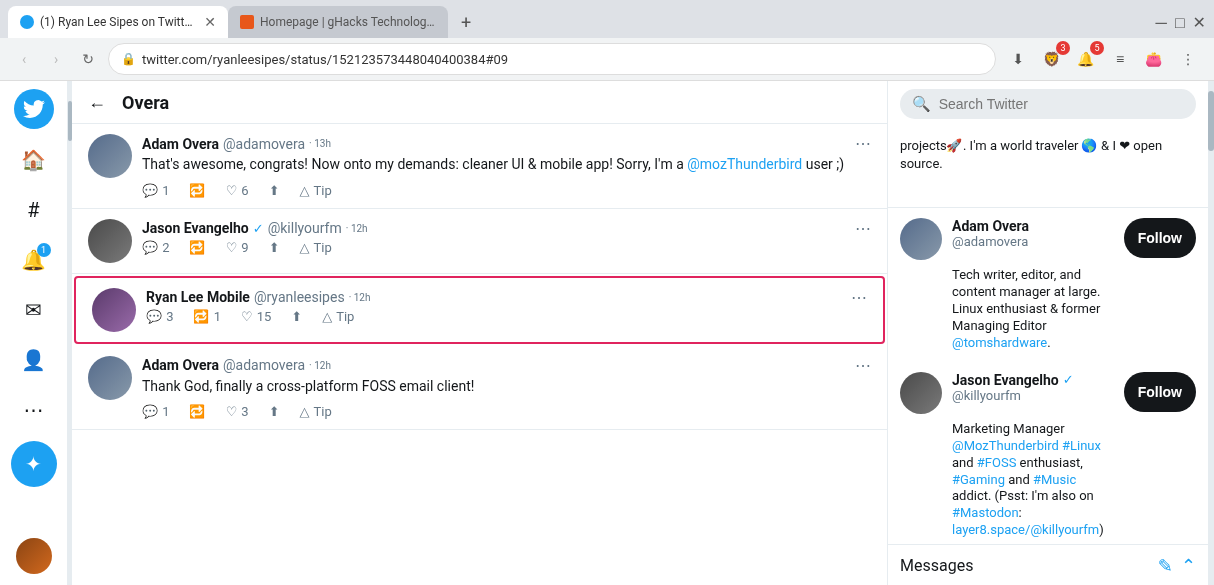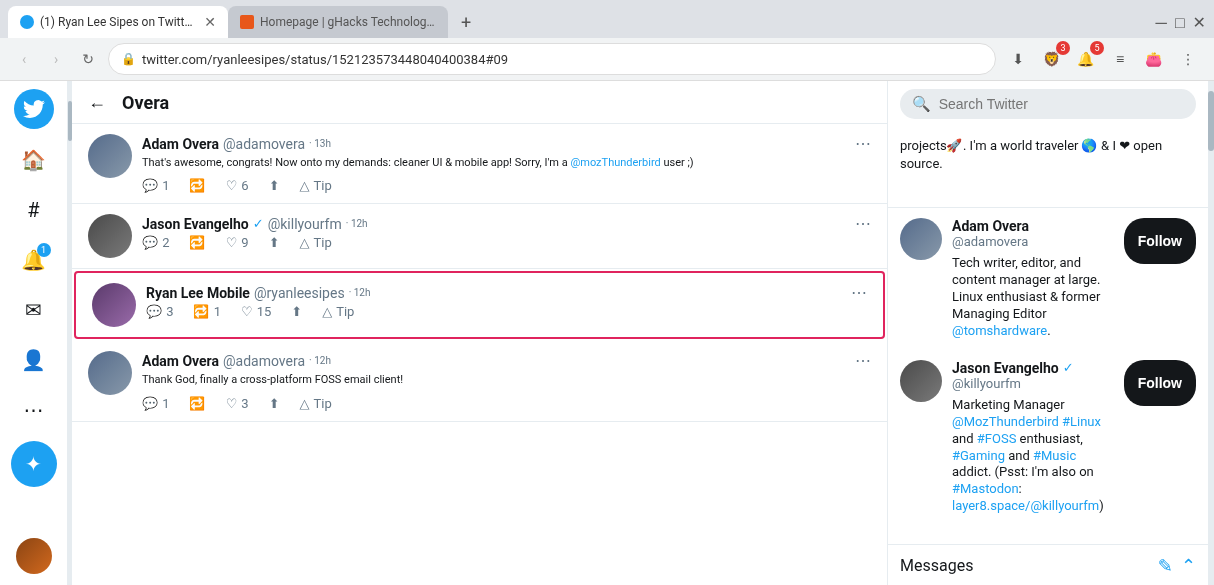--- a/index.html
+++ b/index.html
@@ -59,43 +59,43 @@
     .avatar-adam { background: linear-gradient(135deg, #556b8b, #8899aa); }
     .avatar-jason { background: linear-gradient(135deg, #4a4a4a, #7a7a7a); }
     .avatar-ryan { background: linear-gradient(135deg, #5a3a6b, #9a6baa); }
     .tweet-content { flex: 1; min-width: 0; }
     .tweet-meta { display: flex; align-items: center; justify-content: space-between; margin-bottom: 2px; }
     .tweet-user { display: flex; align-items: center; gap: 4px; }
     .tweet-name { font-weight: 700; color: #14171a; font-size: 14px; }
     .tweet-handle { color: #657786; font-size: 14px; }
     .tweet-time { color: #657786; font-size: 10px; }
     .tweet-more { color: #657786; cursor: pointer; font-size: 16px; }
-    .tweet-text { color: #14171a; font-size: 11px; line-height: 1.4; margin-bottom: 8px; }
+    .tweet-text { color: #14171a; font-size: 14px; line-height: 1.4; margin-bottom: 8px; }
     .tweet-link { color: #1da1f2; text-decoration: none; }
     .tweet-actions { display: flex; gap: 20px; color: #657786; font-size: 13px; }
     .tweet-action { display: flex; align-items: center; gap: 4px; cursor: pointer; }
     .verified-badge { color: #1da1f2; font-size: 13px; }
 
     
     .right-panel { width: 320px; flex-shrink: 0; display: flex; flex-direction: column; padding: 0; overflow: hidden; }
     .search-box { margin: 8px 12px; display: flex; align-items: center; background: #e8ecef; border-radius: 20px; padding: 6px 12px; gap: 8px; }
     .search-icon { color: #657786; font-size: 15px; }
     .search-input { border: none; background: transparent; font-size: 14px; color: #333; flex: 1; outline: none; }
 
     .panel-section { padding: 10px 12px; }
     .panel-text { font-size: 13px; color: #14171a; line-height: 1.4; margin-bottom: 24px; }
 
     .who-to-follow { flex: 1; overflow-y: auto; }
     .follow-item { display: flex; align-items: flex-start; padding: 10px 12px; gap: 10px; }
     .follow-avatar { width: 42px; height: 42px; border-radius: 50%; flex-shrink: 0; }
     .follow-info { flex: 1; min-width: 0; }
     .follow-name { font-weight: 700; font-size: 14px; color: #14171a; }
     .follow-handle { color: #657786; font-size: 13px; }
-    .follow-bio { font-size: 13px; color: #14171a; line-height: 1.3; margin-top: 6px; }
-    .follow-btn { background: #14171a; color: white; border: none; border-radius: 20px; padding: 6px 14px; font-size: 14px; font-weight: 700; cursor: pointer; flex-shrink: 0; height: 46px; }
+    .follow-bio { font-size: 13px; color: #14171a; line-height: 1.3; margin-top: 18px; }
+    .follow-btn { background: #14171a; color: white; border: none; border-radius: 20px; padding: 6px 14px; font-size: 14px; font-weight: 700; cursor: pointer; flex-shrink: 0; height: 40px; }
 
     .messages-header { display: flex; align-items: center; justify-content: space-between; padding: 10px 12px; border-top: 1px solid #e6ecf0; }
     .messages-title { font-size: 16px; font-weight: 400; color: #14171a; }
     .messages-actions { display: flex; gap: 8px; color: #1da1f2; font-size: 18px; }
 
     
     .right-scroll { width: 6px; background: #e6ecf0; flex-shrink: 0; }
     .right-scroll-thumb { width: 6px; height: 60px; background: #aab8c2; border-radius: 3px; margin-top: 10px; }
 
     .divider { border: none; border-top: 1px solid #e6ecf0; margin: 0; }

